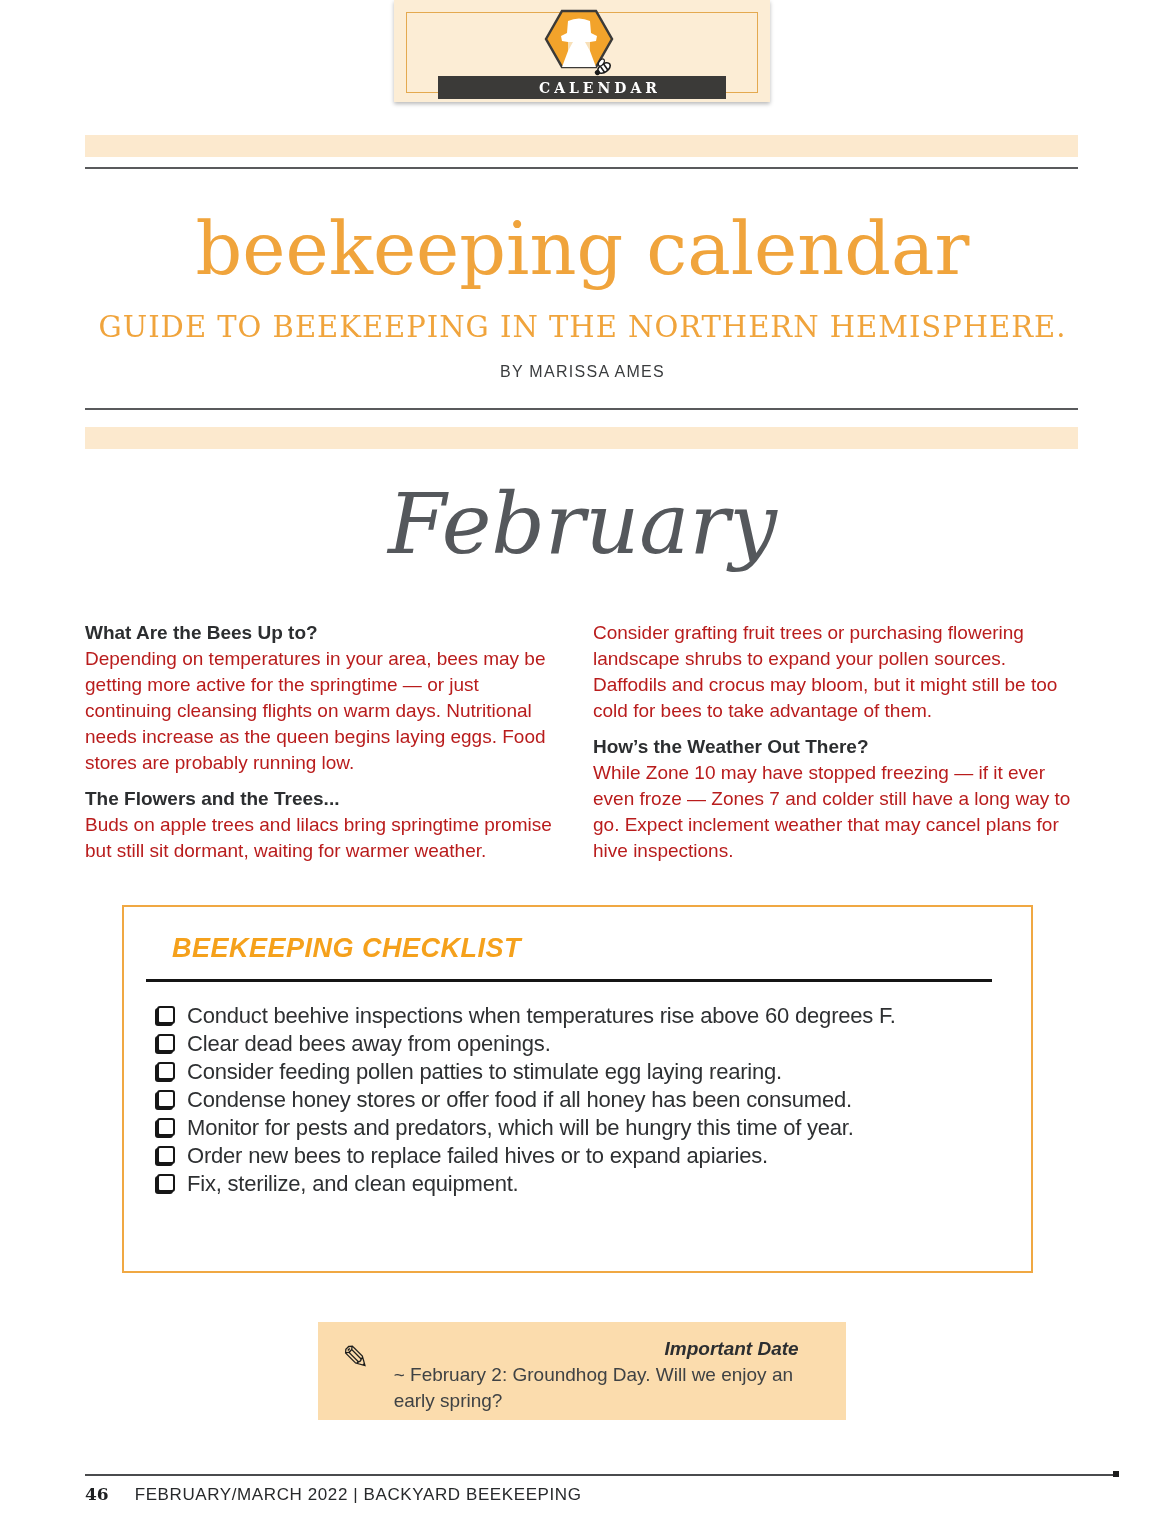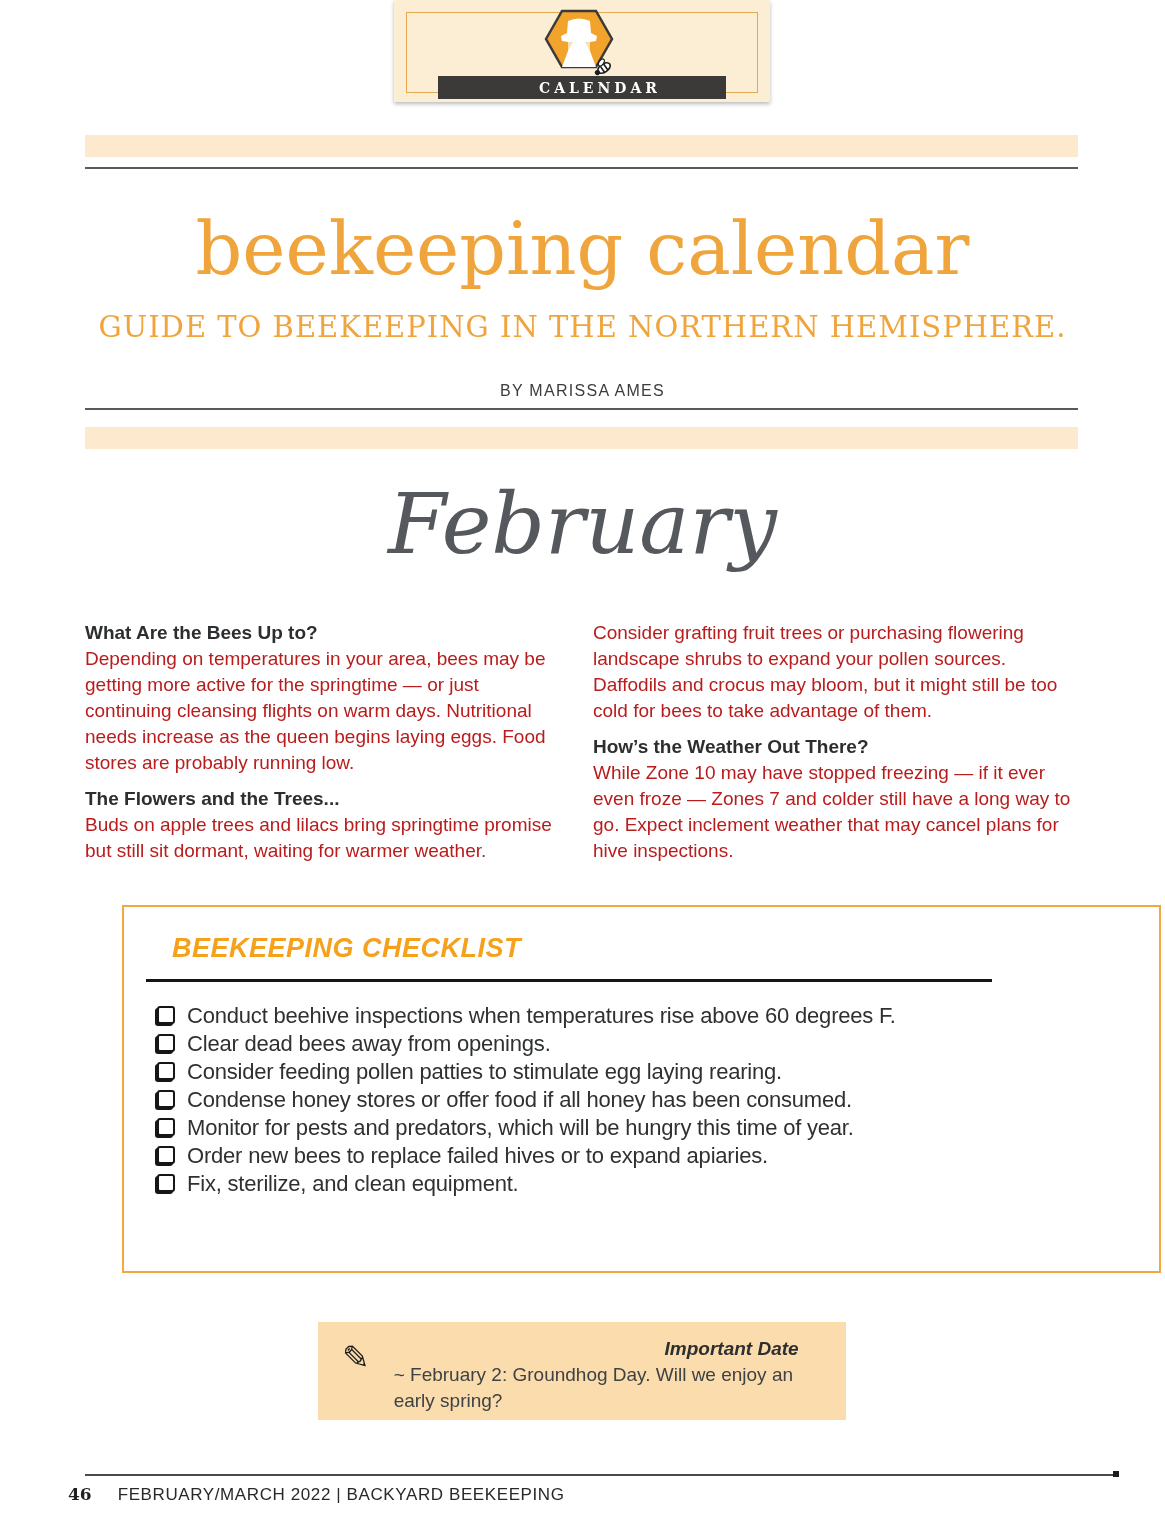--- a/index.html
+++ b/index.html
@@ -20,54 +20,54 @@
   .band1{top:135px;} .band2{top:427px;}
   .rule{position:absolute;left:85px;width:993px;height:2px;background:#595A5C;}
   .rule1{top:167px;} .rule2{top:408px;}
 
   
   .title{position:absolute;left:0;top:212px;width:100%;text-align:center;
          font-family:"DejaVu Serif",serif;font-size:73px;line-height:1;color:#F0A43C;}
   .subtitle{position:absolute;left:0;top:310px;width:100%;text-align:center;
             font-family:"DejaVu Serif",serif;font-size:29px;letter-spacing:1px;color:#F0A43C;}
   .byline{position:absolute;left:0;top:363px;width:100%;text-align:center;
-          font-size:16px;letter-spacing:1.3px;color:#3A3C3E;margin-top:19px;}
+          font-size:16px;letter-spacing:1.3px;color:#3A3C3E;}
 
   .month{position:absolute;left:0;top:482px;width:100%;text-align:center;
          font-family:"DejaVu Serif",serif;font-style:italic;font-size:84px;line-height:1;color:#55585C;}
 
   
   .cols{position:absolute;left:85px;top:620px;width:995px;display:flex;gap:28px;}
   .col-left{width:480px;} .col-right{width:487px;}
   .cols h4{margin:0;font-size:19px;line-height:26px;font-weight:bold;color:#2C2E30;}
   .cols p{margin:0 0 10px 0;font-size:19px;line-height:26px;color:#b91c1c;}
 
   
-  .checklist{position:absolute;left:122px;top:905px;width:1039px;height:368px;
+  .checklist{position:absolute;left:122px;top:905px;width:911px;height:368px;
              border:2px solid #F0A843;background:#fff;box-sizing:border-box;}
   .checklist-title{margin:26px 0 0 48px;font-size:27px;font-weight:bold;font-style:italic;
                    color:#F5A11C;letter-spacing:0.5px;}
   .checklist-rule{margin:15px 0 0 22px;width:846px;height:3px;background:#151515;}
   .checklist ul{margin:21px 0 0 30px;padding:0;list-style:none;}
   .checklist li{display:flex;align-items:flex-start;font-size:22px;line-height:25px;
                 margin-bottom:3px;color:#2E3032;letter-spacing:-0.2px;}
   .cbox{flex:0 0 auto;width:14px;height:14px;border:2px solid #161616;border-radius:3px;
         box-shadow:-2px 2px 0 0 #161616;margin:3px 12px 0 3px;background:#fff;}
 
   
   .note{position:absolute;left:318px;top:1322px;width:528px;height:98px;background:#FBDCAD;
         display:flex;box-sizing:border-box;padding:15px 0 0 24px;}
   .note-icon{font-size:33px;line-height:1;color:#1D1D1B;margin:4px 24px 0 0;}
   .note-title{margin:1px 0 2px 0;font-size:19px;font-weight:bold;font-style:italic;color:#2C2E30;text-align:right;}
   .note-text{margin:0;font-size:19px;line-height:26px;color:#3F4244;width:405px;}
 
   
   .footer-rule{position:absolute;left:85px;top:1474px;width:1032px;height:2px;background:#4A4B4D;}
   .footer-dot{position:absolute;left:1113px;top:1471px;width:6px;height:6px;background:#1C1C1C;}
-  .footer{position:absolute;left:68px;top:1484px;display:flex;align-items:baseline;}
+  .footer{position:absolute;left:85px;top:1484px;display:flex;align-items:baseline;}
   .page-num{font-family:"DejaVu Serif",serif;font-weight:bold;font-size:17px;color:#1E2022;margin-right:26px;}
   .footer-text{font-size:17px;letter-spacing:0.6px;color:#27292B;}
 </style>
 </head>
 <body>
 
 <div class="page">
 
   <div class="badge-box">
     <div class="badge-inner"></div>

